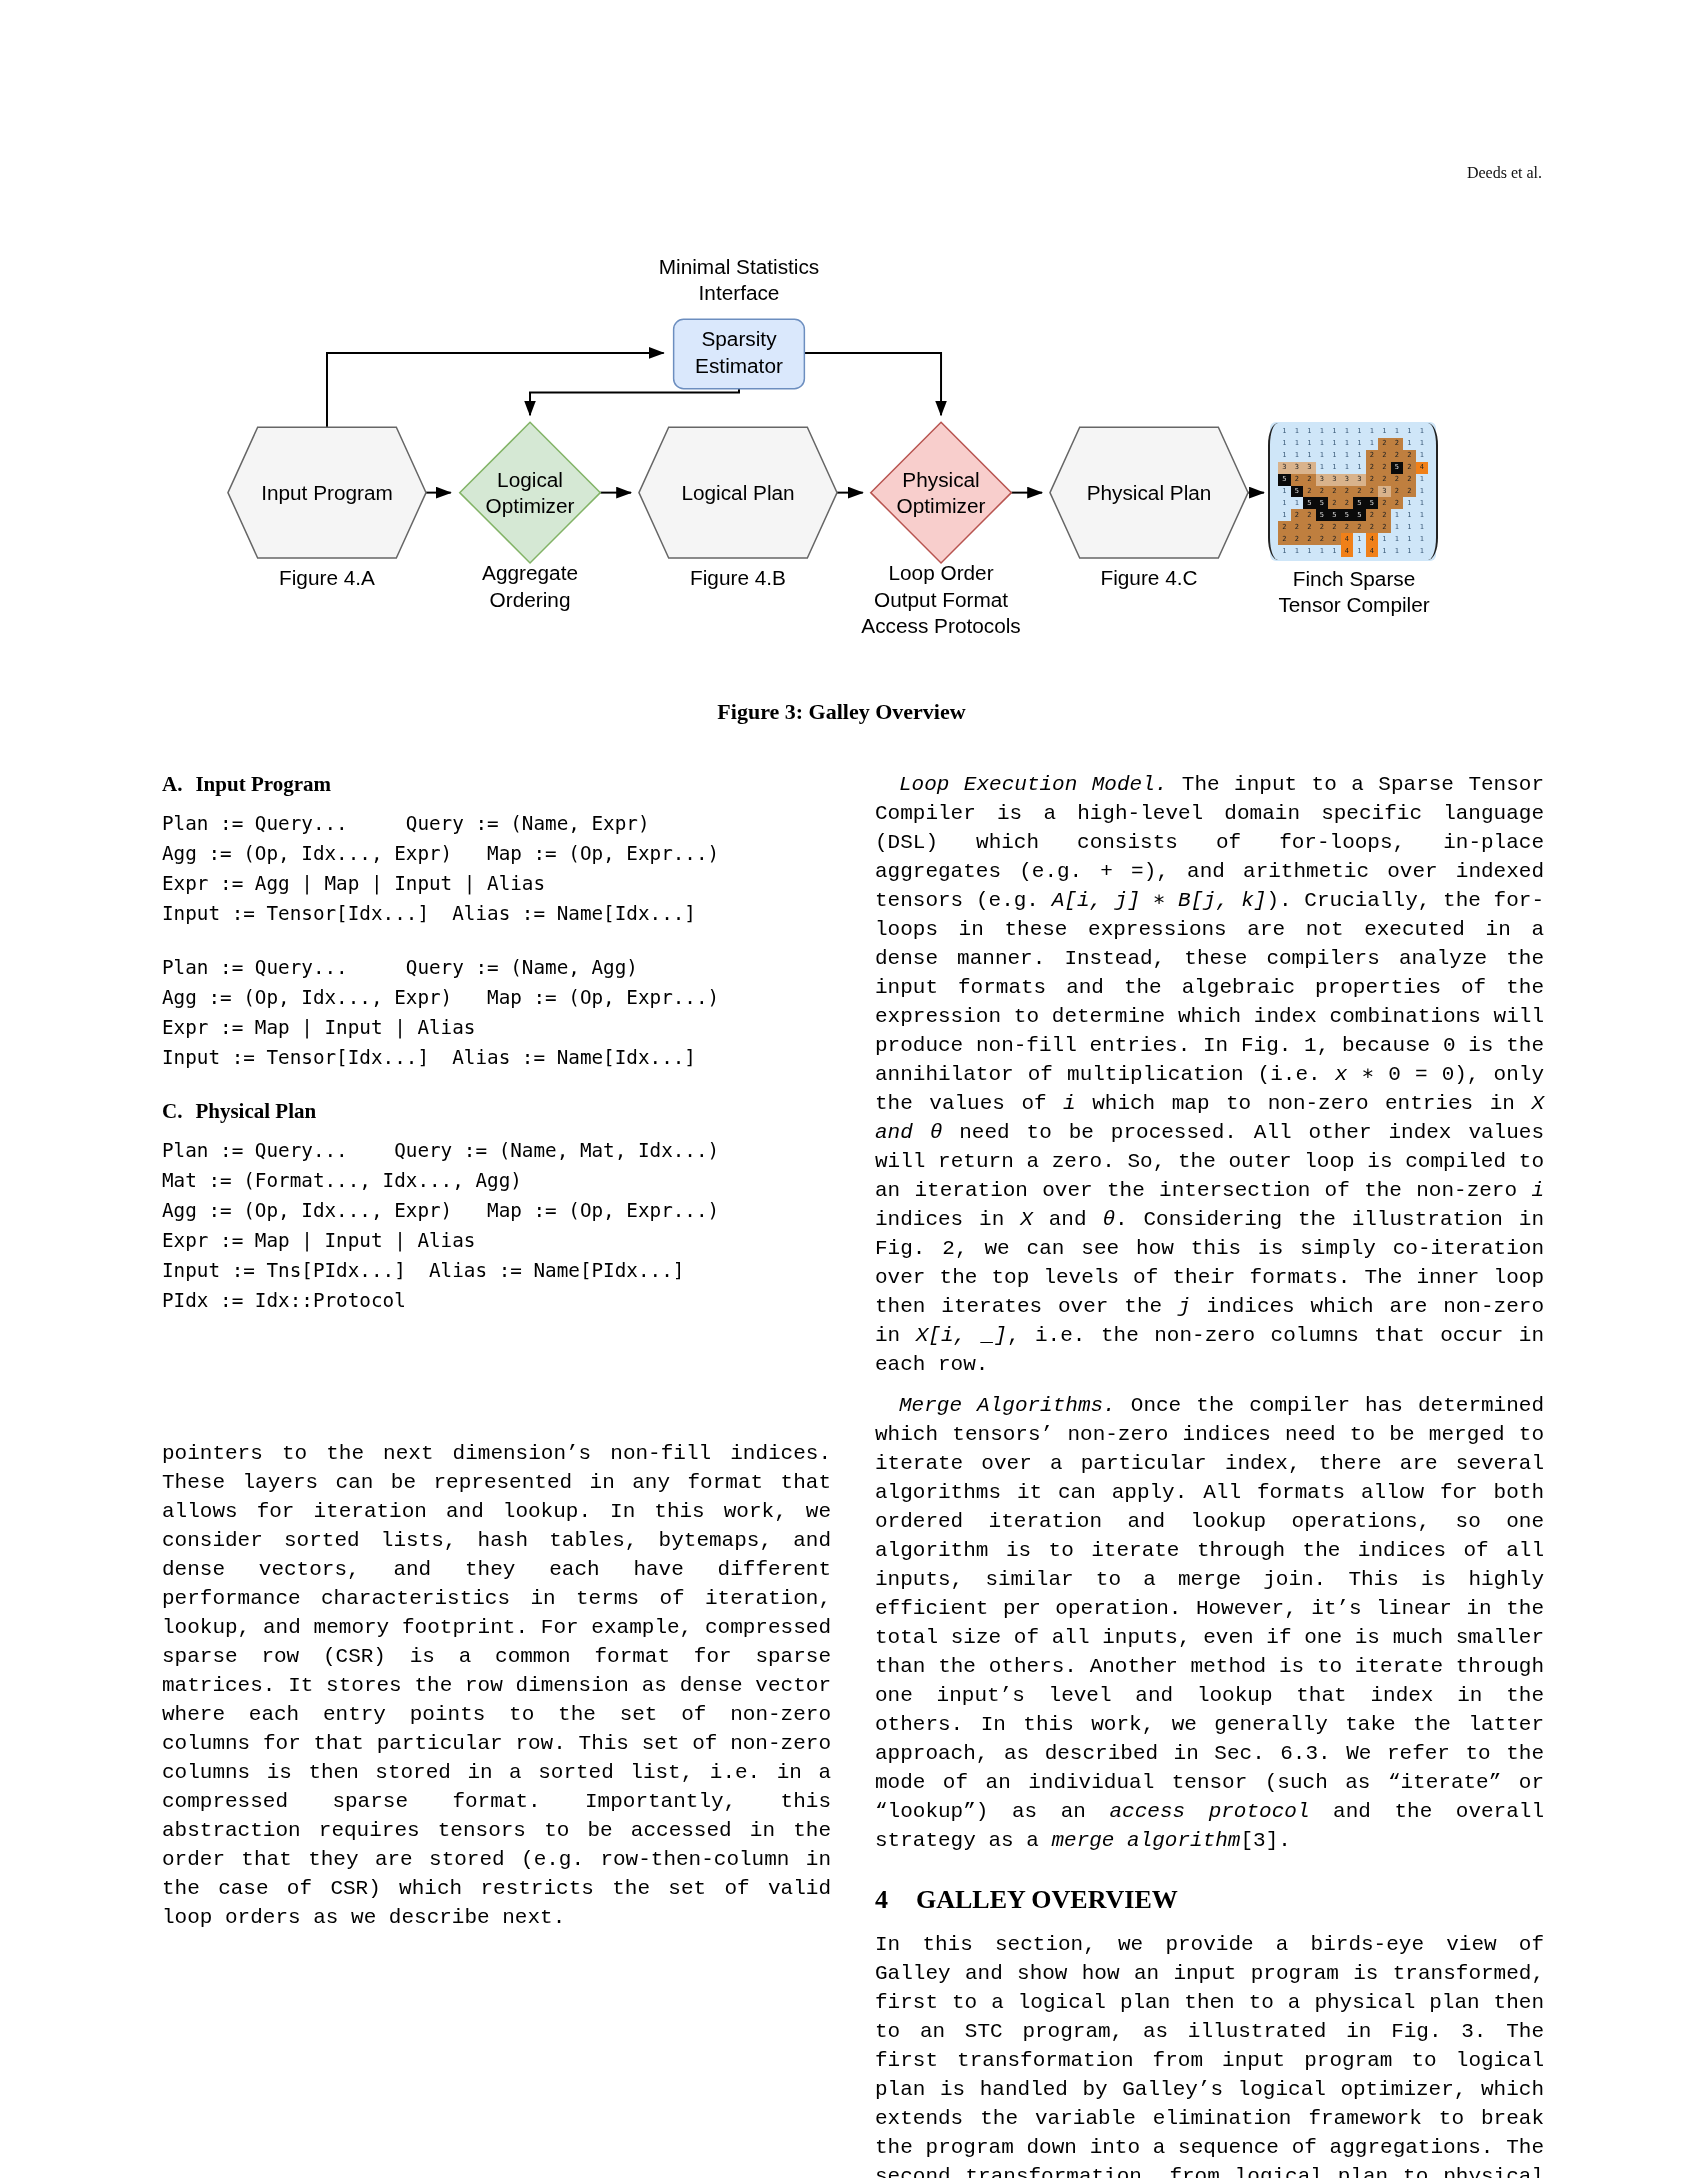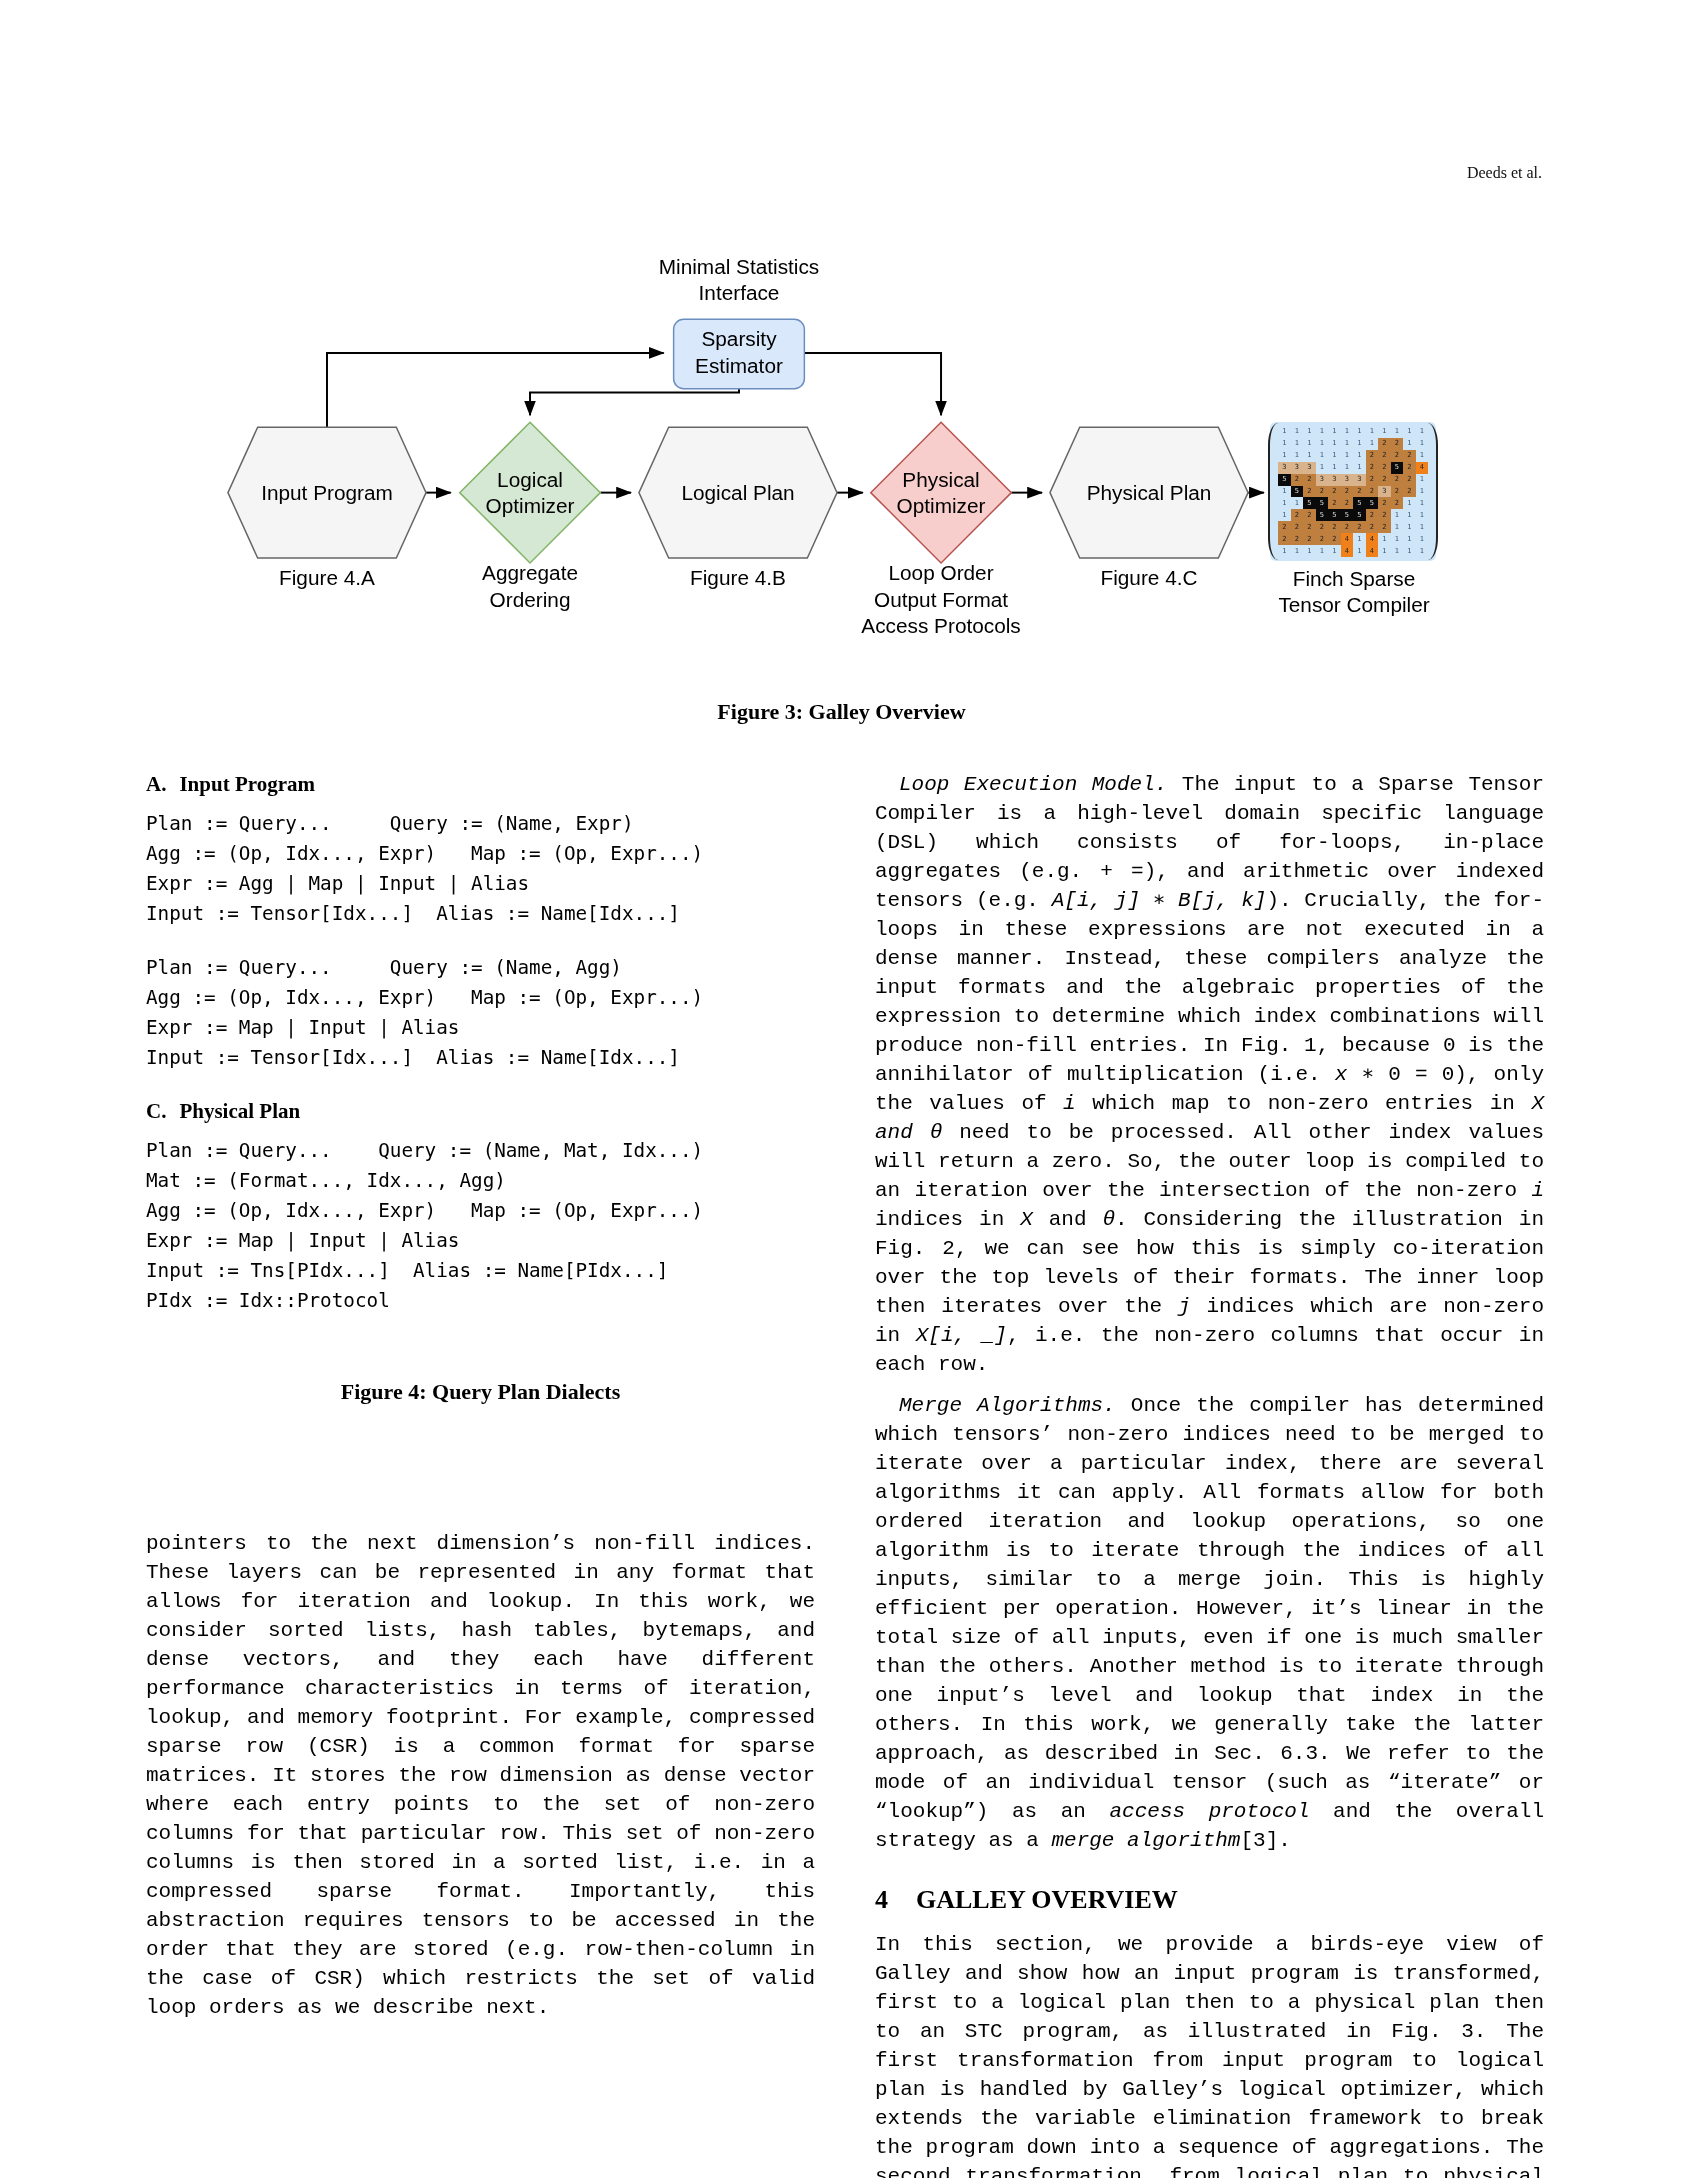--- a/index.html
+++ b/index.html
@@ -27,21 +27,21 @@
           font-family:"DejaVu Sans Mono", monospace; font-size:7px; line-height:1;}
   .paren {position:absolute; top:1px; bottom:1px; width:12px;}
   .paren-l {left:-2px; border-left:2px solid #222; border-top-left-radius:10px 22px; border-bottom-left-radius:10px 22px;}
   .paren-r {right:-2px; border-right:2px solid #222; border-top-right-radius:10px 22px; border-bottom-right-radius:10px 22px;}
 
   .fig3-caption {position:absolute; top:699px; left:0; width:1683px; text-align:center;
                  font-weight:bold; font-size:22px;}
 
   
   .col {position:absolute; width:669px; font-size:21px; line-height:29px; text-align:justify;}
-  .col-left {left:146px; top:770px;}
+  .col-left {left:162px; top:770px;}
   .col-right {left:875px; top:770px;}
 
   .subhead {font-size:21px; font-weight:bold; margin:0 0 10px 0; text-align:left;}
   .subhead .letter {margin-right:13px;}
   pre.code {font-family:"DejaVu Sans Mono", monospace; font-size:19.3px; line-height:30px;
             margin:0 0 24px 0; white-space:pre; text-align:left;}
   .mt10 {margin-top:10px;}
   .fig4-caption {text-align:center; font-weight:bold; font-size:22px; margin:61px 0 0 0;}
   .body-par {margin:0;font-family:Liberation Mono, monospace;}
   .col-left .body-par {margin-top:123px;}
@@ -268,21 +268,20 @@
     <div class="subhead mt10">
       <span class="letter">C.</span><span>Physical Plan</span>
     </div>
     <pre class="code">Plan := Query...    Query := (Name, Mat, Idx...)
 Mat := (Format..., Idx..., Agg)
 Agg := (Op, Idx..., Expr)   Map := (Op, Expr...)
 Expr := Map | Input | Alias
 Input := Tns[PIdx...]  Alias := Name[PIdx...]
 PIdx := Idx::Protocol</pre>
 
-    <div class="fig4-caption">Figure 4: Query Plan Dialects</div>
 
     <p class="body-par">pointers to the next dimension’s non-fill indices. These layers can be represented in any format that allows for iteration and lookup. In this work, we consider sorted lists, hash tables, bytemaps, and dense vectors, and they each have different performance characteristics in terms of iteration, lookup, and memory footprint. For example, compressed sparse row (CSR) is a common format for sparse matrices. It stores the row dimension as dense vector where each entry points to the set of non-zero columns for that particular row. This set of non-zero columns is then stored in a sorted list, i.e. in a compressed sparse format. Importantly, this abstraction requires tensors to be accessed in the order that they are stored (e.g. row-then-column in the case of CSR) which restricts the set of valid loop orders as we describe next.</p>
   </div>
 
   <div class="col col-right">
     <p class="body-par par-indent"><i>Loop Execution Model. </i><span>The input to a Sparse Tensor Compiler is a high-level domain specific language (DSL) which consists of for-loops, in-place aggregates (e.g. + =), and arithmetic over indexed tensors (e.g. </span><i>A[i, j] ∗ B[j, k]</i><span>). Crucially, the for-loops in these expressions are not executed in a dense manner. Instead, these compilers analyze the input formats and the algebraic properties of the expression to determine which index combinations will produce non-fill entries. In Fig. 1, because 0 is the annihilator of multiplication (i.e. </span><i>x</i><span> ∗ 0 = 0), only the values of </span><i>i</i><span> which map to non-zero entries in </span><i>X and θ</i><span> need to be processed. All other index values will return a zero. So, the outer loop is compiled to an iteration over the intersection of the non-zero </span><i>i</i><span> indices in </span><i>X</i><span> and </span><i>θ</i><span>. Considering the illustration in Fig. 2, we can see how this is simply co-iteration over the top levels of their formats. The inner loop then iterates over the </span><i>j</i><span> indices which are non-zero in </span><i>X[i, _]</i><span>, i.e. the non-zero columns that occur in each row.</span></p>
     <p class="body-par par-indent par2"><i>Merge Algorithms. </i><span>Once the compiler has determined which tensors’ non-zero indices need to be merged to iterate over a particular index, there are several algorithms it can apply. All formats allow for both ordered iteration and lookup operations, so one algorithm is to iterate through the indices of all inputs, similar to a merge join. This is highly efficient per operation. However, it’s linear in the total size of all inputs, even if one is much smaller than the others. Another method is to iterate through one input’s level and lookup that index in the others. In this work, we generally take the latter approach, as described in Sec. 6.3. We refer to the mode of an individual tensor (such as “iterate” or “lookup”) as an </span><i>access protocol</i><span> and the overall strategy as a </span><i>merge algorithm</i><span>[3].</span></p>
     <div class="sec-head">
       <span class="sec-num">4</span><span>GALLEY OVERVIEW</span>
     </div>

